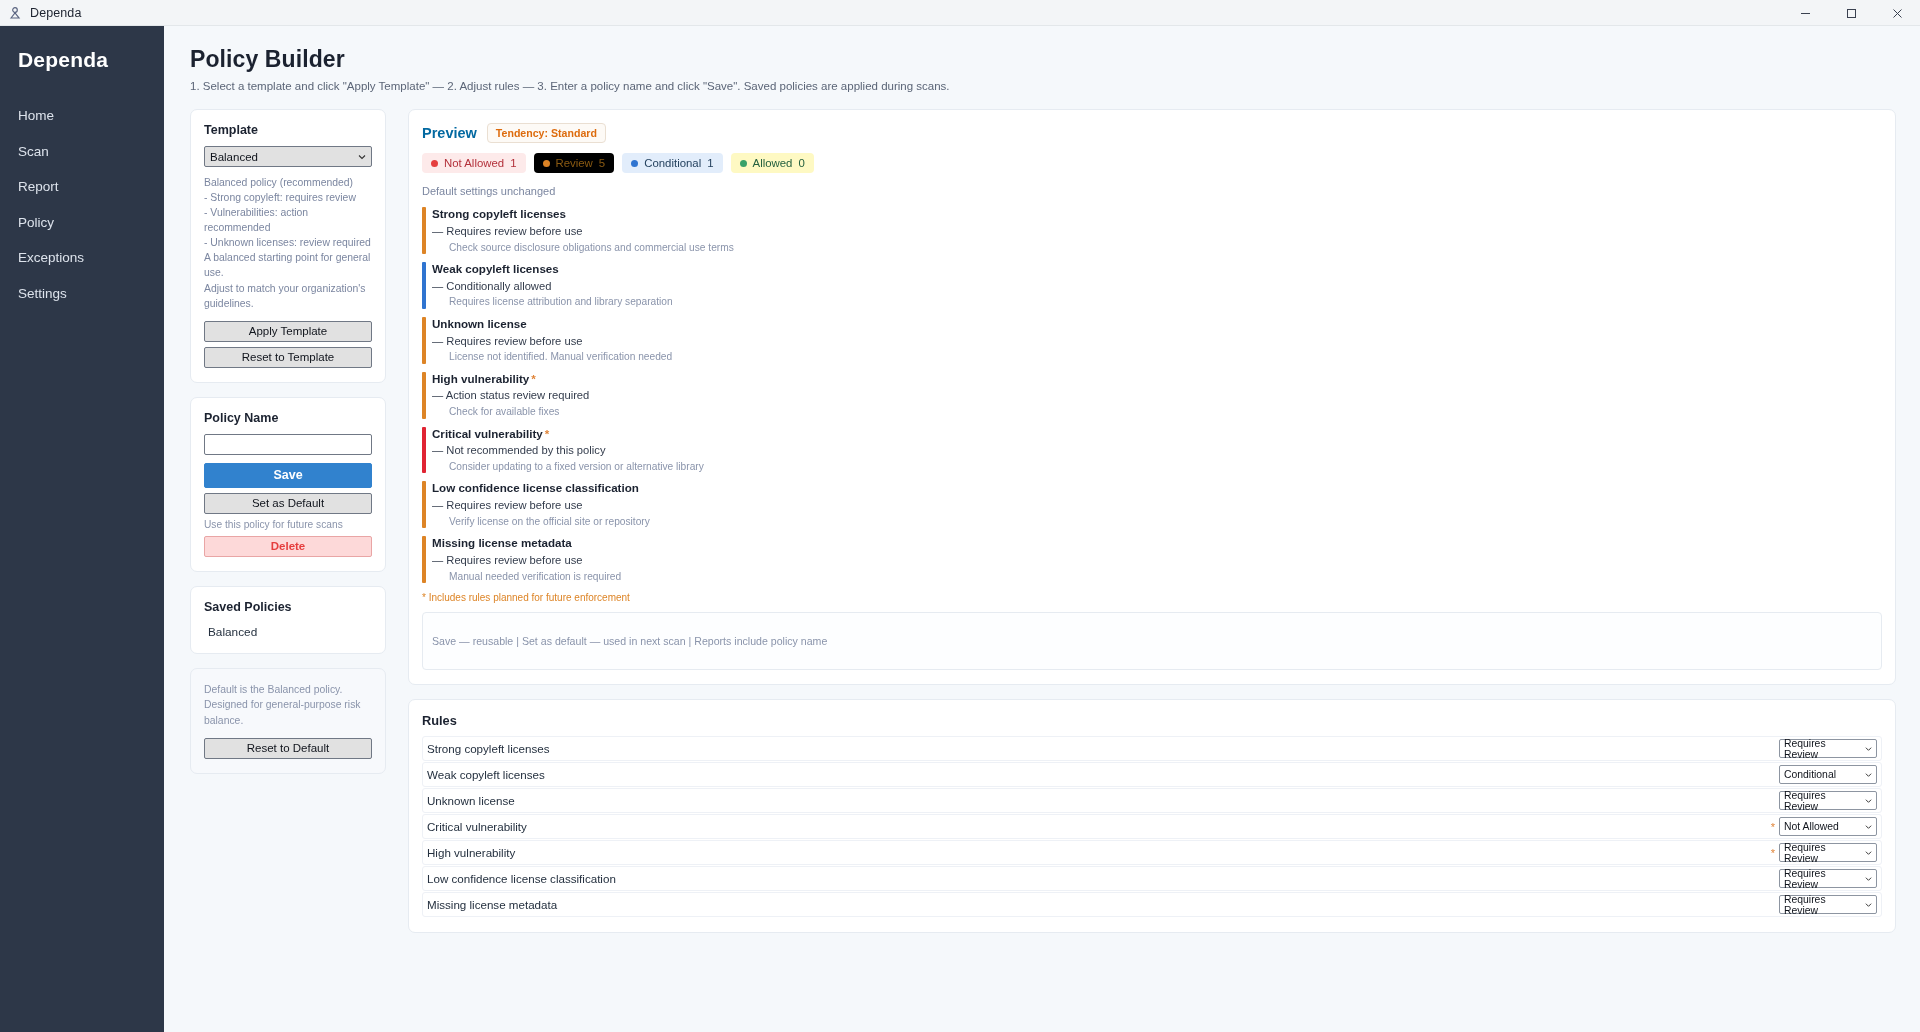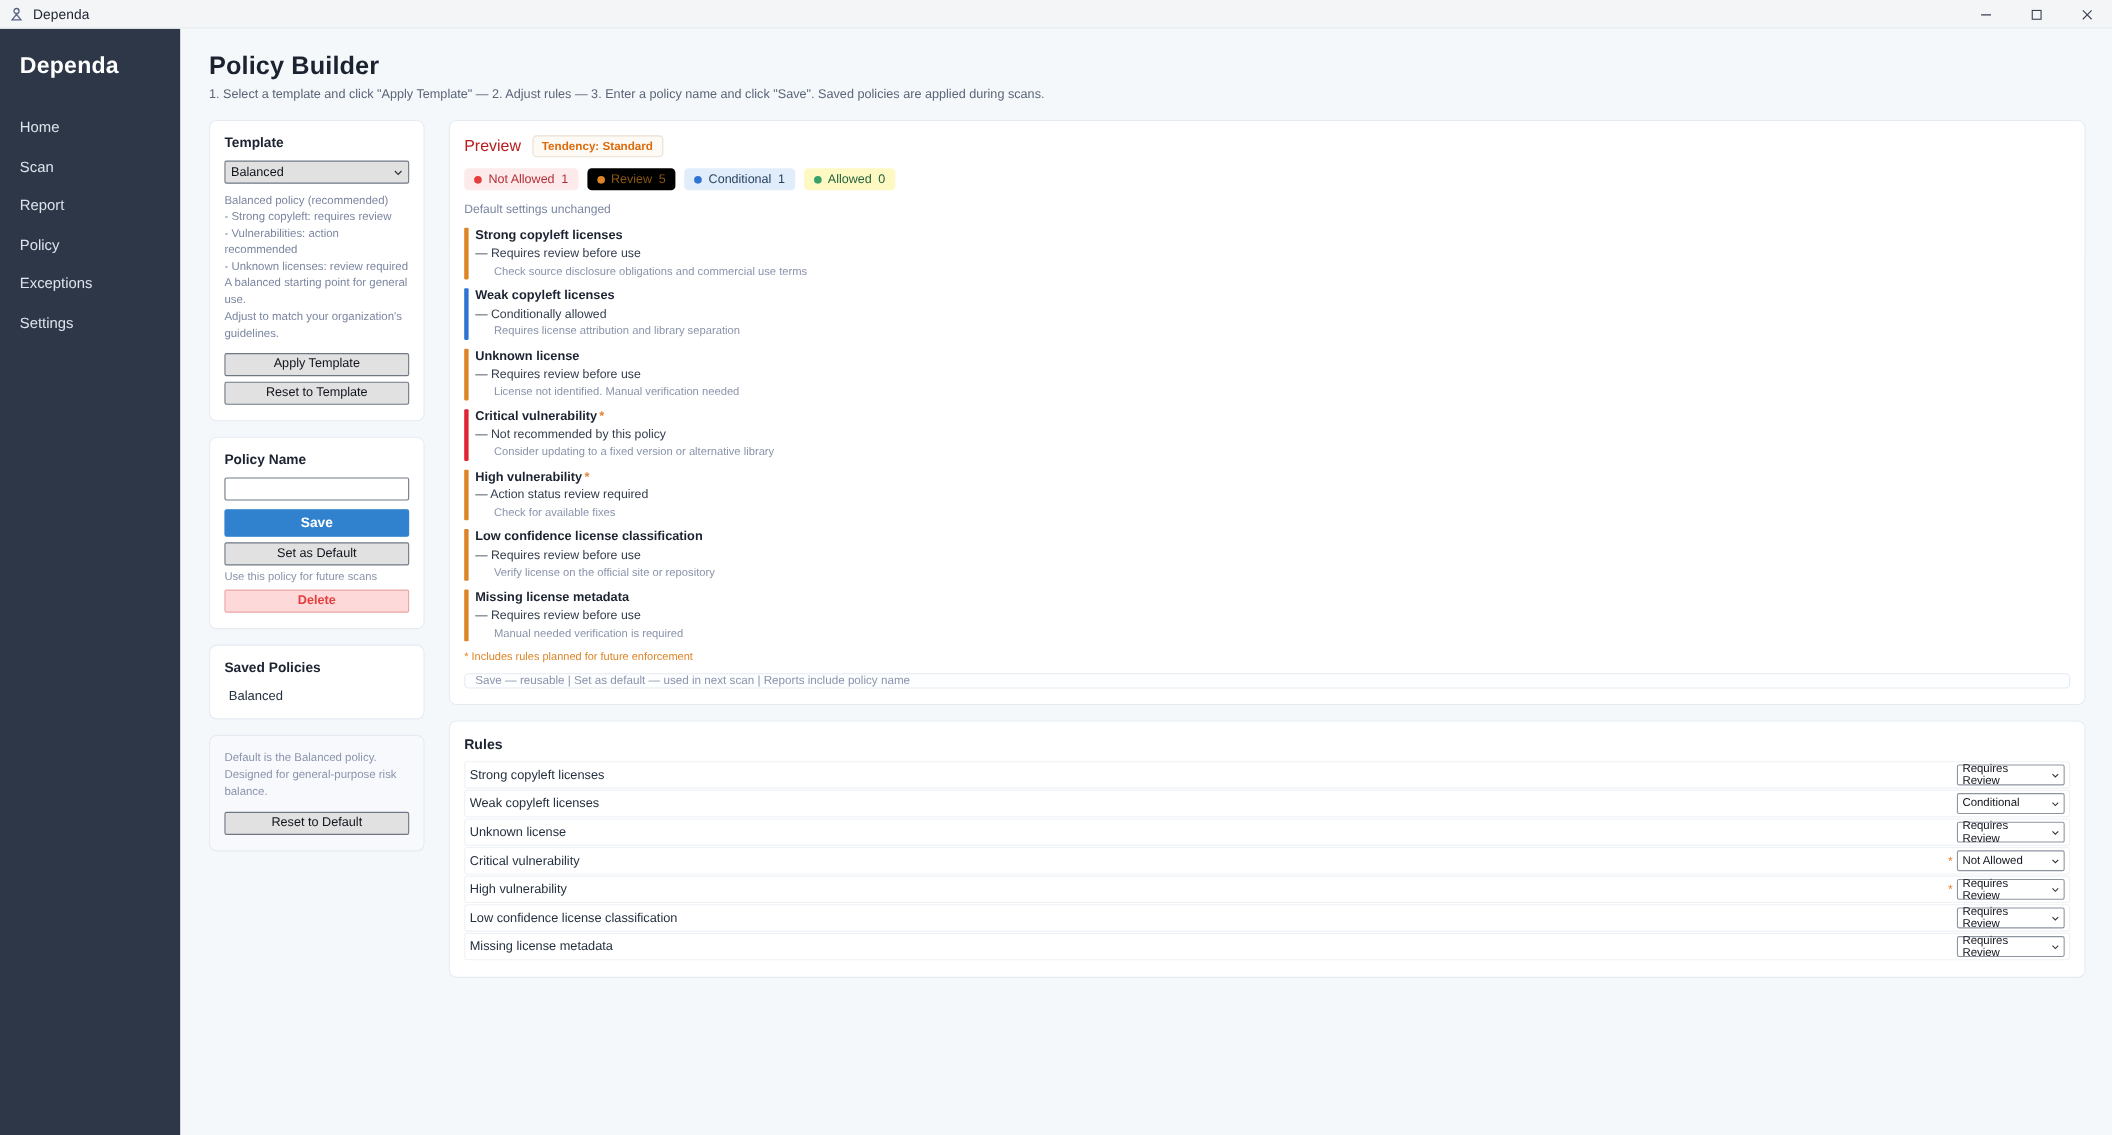--- a/index.html
+++ b/index.html
@@ -109,21 +109,21 @@
   }
   .hint { font-size: 10.2px; color: #8a94ab; margin: 3px 0 6px 0; }
 
   .saved-item { font-size: 11.8px; color: #24303f; padding: 2px 0 0 4px; }
 
   .soft-note { font-size: 10.4px; color: #8a94ab; line-height: 1.5; margin-bottom: 9px; }
 
   
   .preview-head { display: flex; align-items: center; gap: 10px; }
   .preview-head .h {
-    font-size: 14.5px; font-weight: normal; color: #b91c1c;
+    font-size: 14.5px; font-weight: bold; color: #0369a1;
   }
   .tendency {
     font-size: 10.6px; color: #dd6b0d; background: #fdfaf6;
     border: 1px solid #eadfd2; border-radius: 4px; padding: 3px 8px;
     font-weight: bold;
   }
   .badges { display: flex; gap: 8px; margin: 10px 0 12px 0; }
   .badge {
     display: flex; align-items: center; gap: 6px;
     border-radius: 4px; padding: 4px 9px; font-size: 11.4px;
@@ -140,21 +140,21 @@
     font-size: 11.6px; font-weight: bold; color: #1b2230; line-height: 1.45;
   }
   .rule-prev .nm .star { color: #e0853a; font-weight: bold; margin-left: 2px; }
   .rule-prev .act { font-size: 11.2px; color: #333c4c; line-height: 1.5; }
   .rule-prev .note { font-size: 10.2px; color: #8a94ab; padding-left: 17px; line-height: 1.5; }
 
   .star-note { font-size: 10px; color: #dd8426; margin: 8px 0 9px 0; }
 
   .footnote-bar {
     border: 1px solid #e6ebf1; border-radius: 4px; background: #fdfeff;
-    font-size: 10.6px; color: #8a94ab; padding: 0 9px;
+    font-size: 10.6px; color: #8a94ab; padding: 22px 9px;
   }
 
   
   .rules-card { margin-top: 14px; }
   .rules-title { font-size: 12.8px; font-weight: bold; color: #1b2230; margin-bottom: 8px; }
   .rule-row {
     display: flex; align-items: center;
     border: 1px solid #eef1f6; border-radius: 3px;
     height: 25px; margin-bottom: 1px; padding: 0 2px 0 2px;
   }
@@ -311,35 +311,35 @@
           </div>
 
           <div class="rule-prev">
             <span class="bar" style="background:#dd8426"></span>
             <div class="nm"><span>Unknown license</span></div>
             <div class="act">— Requires review before use</div>
             <div class="note">License not identified. Manual verification needed</div>
           </div>
 
           <div class="rule-prev">
+            <span class="bar" style="background:#dd8426"></span>
+            <div class="nm"><span>High vulnerability</span><span class="star">*</span></div>
+            <div class="act">— Action status review required</div>
+            <div class="note">Check for available fixes</div>
+          </div>
+
+          <div class="rule-prev">
             <span class="bar" style="background:#e02433"></span>
             <div class="nm"><span>Critical vulnerability</span><span class="star">*</span></div>
             <div class="act">— Not recommended by this policy</div>
             <div class="note">Consider updating to a fixed version or alternative library</div>
           </div>
 
           <div class="rule-prev">
             <span class="bar" style="background:#dd8426"></span>
-            <div class="nm"><span>High vulnerability</span><span class="star">*</span></div>
-            <div class="act">— Action status review required</div>
-            <div class="note">Check for available fixes</div>
-          </div>
-
-          <div class="rule-prev">
-            <span class="bar" style="background:#dd8426"></span>
             <div class="nm"><span>Low confidence license classification</span></div>
             <div class="act">— Requires review before use</div>
             <div class="note">Verify license on the official site or repository</div>
           </div>
 
           <div class="rule-prev">
             <span class="bar" style="background:#dd8426"></span>
             <div class="nm"><span>Missing license metadata</span></div>
             <div class="act">— Requires review before use</div>
             <div class="note">Manual needed verification is required</div>

